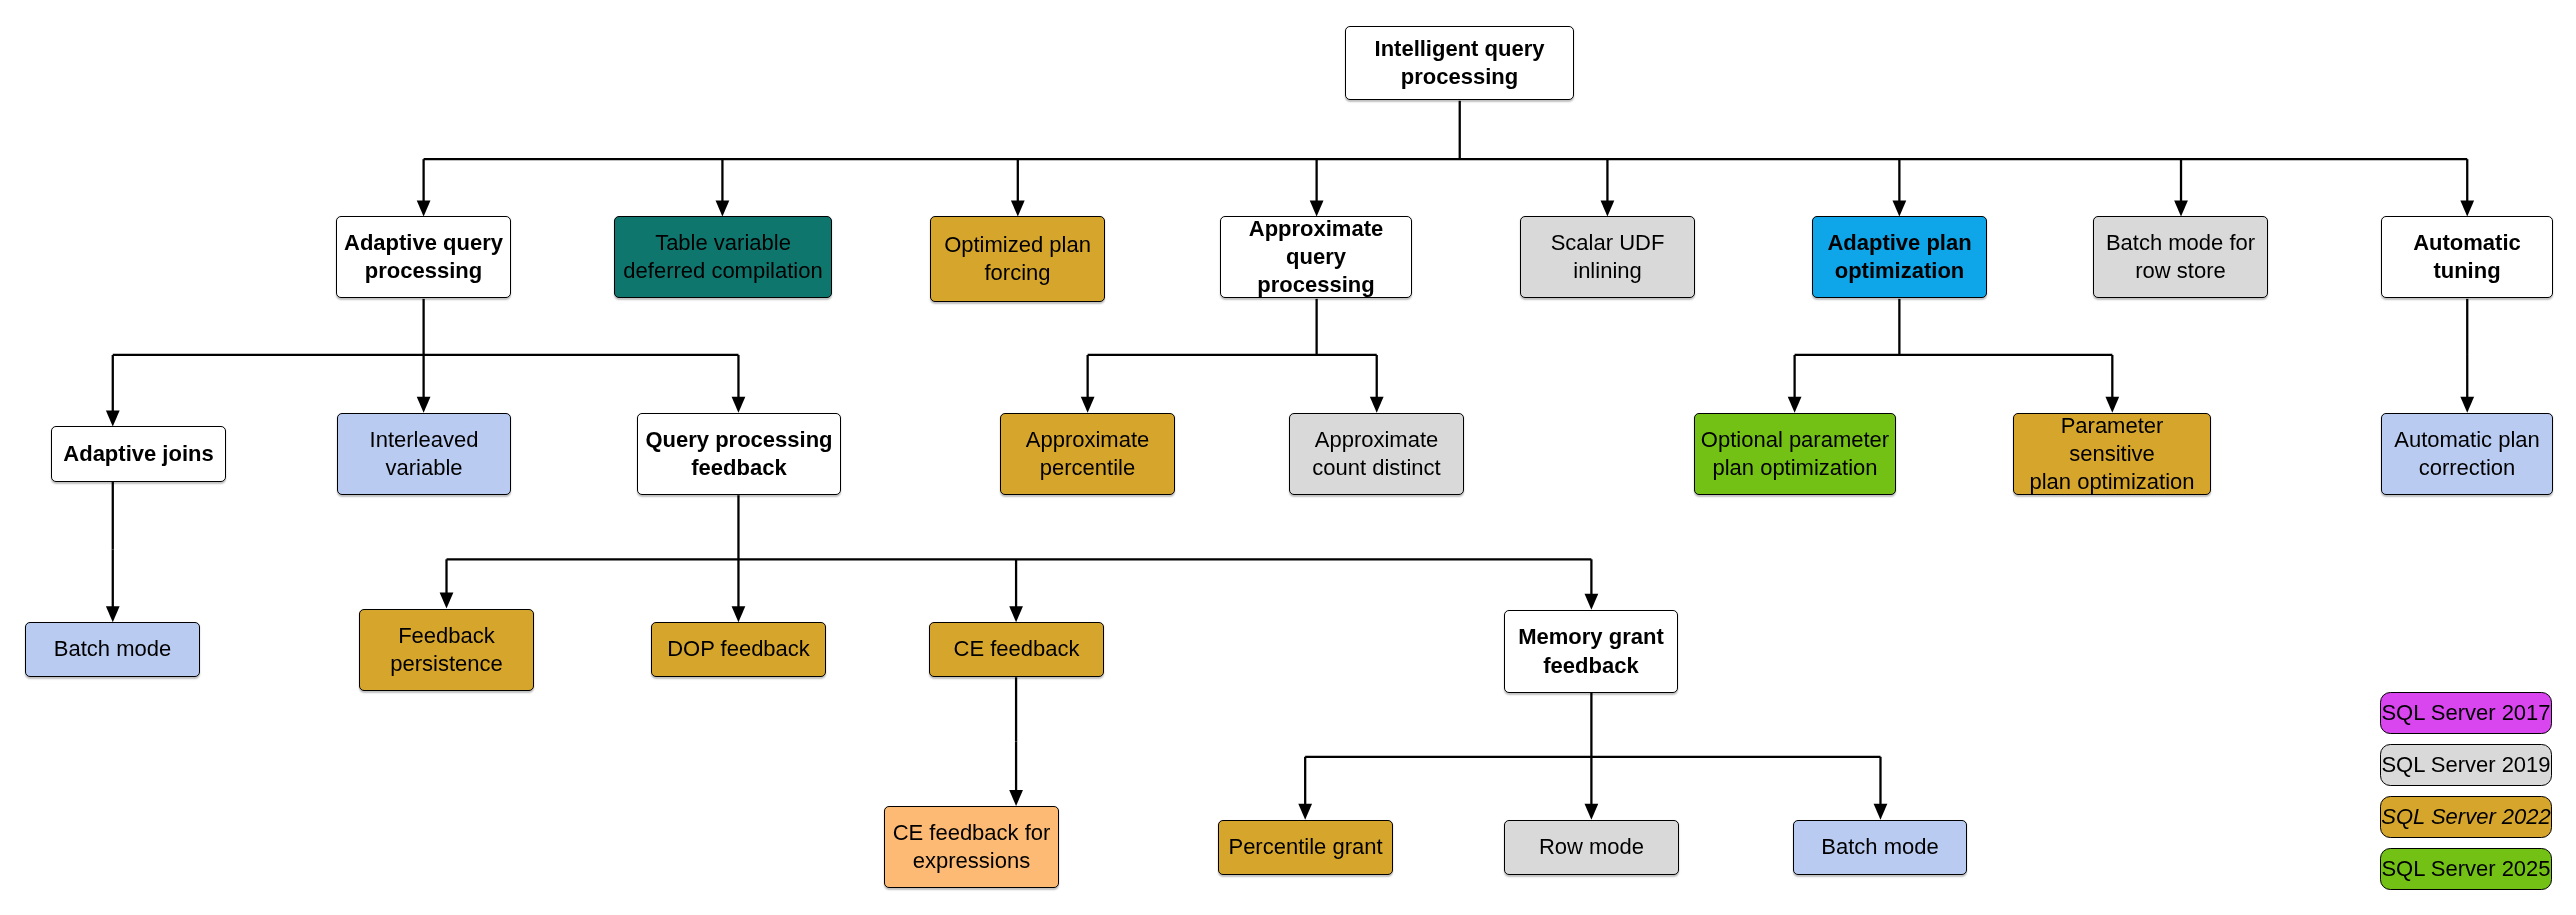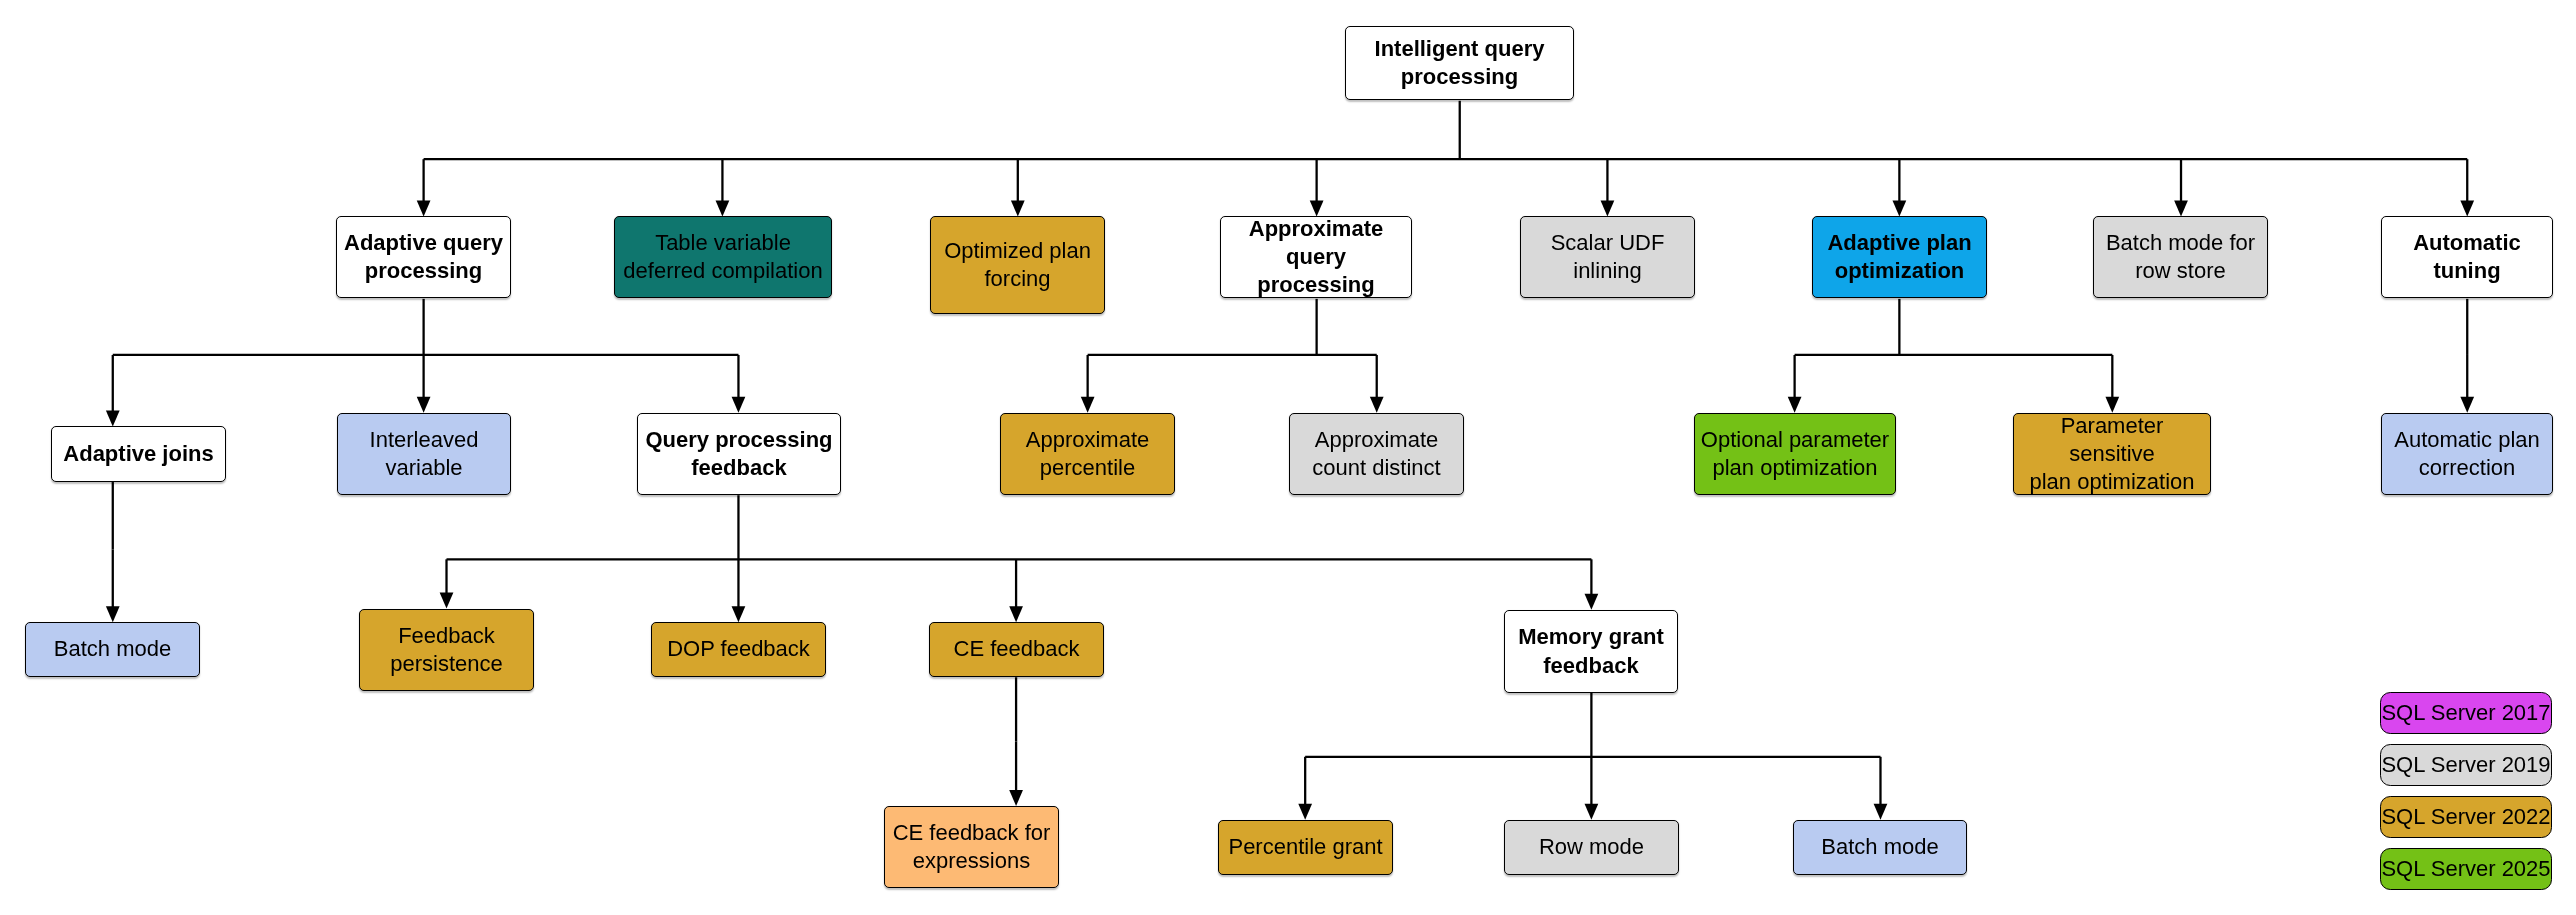--- a/index.html
+++ b/index.html
@@ -122,21 +122,21 @@
       <polygon points="2768,1404 2792,1404 2780,1432" fill="#000000"></polygon>
       <line x1="3285" y1="1322" x2="3285" y2="1410" stroke="#000000" stroke-width="4"></line>
       <polygon points="3273,1404 3297,1404 3285,1432" fill="#000000"></polygon>
     </svg>
 <div class="node bold" style="left: 1345px; top: 26px; width: 229px; height: 74px; background: rgb(255, 255, 255);">Intelligent query
 processing</div>
     <div class="node bold" style="left: 336px; top: 216px; width: 175px; height: 82px; background: rgb(255, 255, 255);">Adaptive query
 processing</div>
     <div class="node" style="left: 614px; top: 216px; width: 218px; height: 82px; background: #0f766e;">Table variable
 deferred compilation</div>
-    <div class="node" style="left: 930px; top: 216px; width: 175px; height: 98px; background: rgb(214, 165, 44);">Optimized plan
+    <div class="node" style="left: 930px; top: 216px; width: 175px; height: 86px; background: rgb(214, 165, 44);">Optimized plan
 forcing</div>
     <div class="node bold" style="left: 1220px; top: 216px; width: 192px; height: 82px; background: rgb(255, 255, 255);">Approximate
 query processing</div>
     <div class="node" style="left: 1520px; top: 216px; width: 175px; height: 82px; background: rgb(217, 217, 217);">Scalar UDF
 inlining</div>
     <div class="node bold" style="left: 1812px; top: 216px; width: 175px; height: 82px; background: #0ea5e9;">Adaptive plan
 optimization</div>
     <div class="node" style="left: 2093px; top: 216px; width: 175px; height: 82px; background: rgb(217, 217, 217);">Batch mode for
 row store</div>
     <div class="node bold" style="left: 2381px; top: 216px; width: 172px; height: 82px; background: rgb(255, 255, 255);">Automatic
@@ -163,16 +163,16 @@
     <div class="node" style="left: 929px; top: 622px; width: 175px; height: 55px; background: rgb(214, 165, 44);">CE feedback</div>
     <div class="node bold" style="left: 1504px; top: 610px; width: 174px; height: 83px; background: rgb(255, 255, 255);">Memory grant
 feedback</div>
     <div class="node" style="left: 884px; top: 806px; width: 175px; height: 82px; background: #fdba74;">CE feedback for
 expressions</div>
     <div class="node" style="left: 1504px; top: 820px; width: 175px; height: 55px; background: rgb(217, 217, 217);">Row mode</div>
     <div class="node" style="left: 1218px; top: 820px; width: 175px; height: 55px; background: rgb(214, 165, 44);">Percentile grant</div>
     <div class="node" style="left: 1793px; top: 820px; width: 174px; height: 55px; background: rgb(185, 203, 241);">Batch mode</div>
     <div class="legend-item" style="left: 2380px; top: 692px; width: 172px; height: 42px; background: #d946ef;">SQL Server 2017</div>
     <div class="legend-item" style="left: 2380px; top: 744px; width: 172px; height: 42px; background: rgb(217, 217, 217);">SQL Server 2019</div>
-    <div class="legend-item" style="left: 2380px; top: 796px; width: 172px; height: 42px; background: rgb(214, 165, 44);">SQL Server 2022</div>
+    <div class="legend-item" style="left: 2380px; top: 796px; width: 172px; height: 42px; background: rgb(214, 165, 44); font-style: italic;">SQL Server 2022</div>
     <div class="legend-item" style="left: 2380px; top: 848px; width: 172px; height: 42px; background: rgb(116, 193, 22);">SQL Server 2025</div>
   </div>
 
 
 </body></html>

